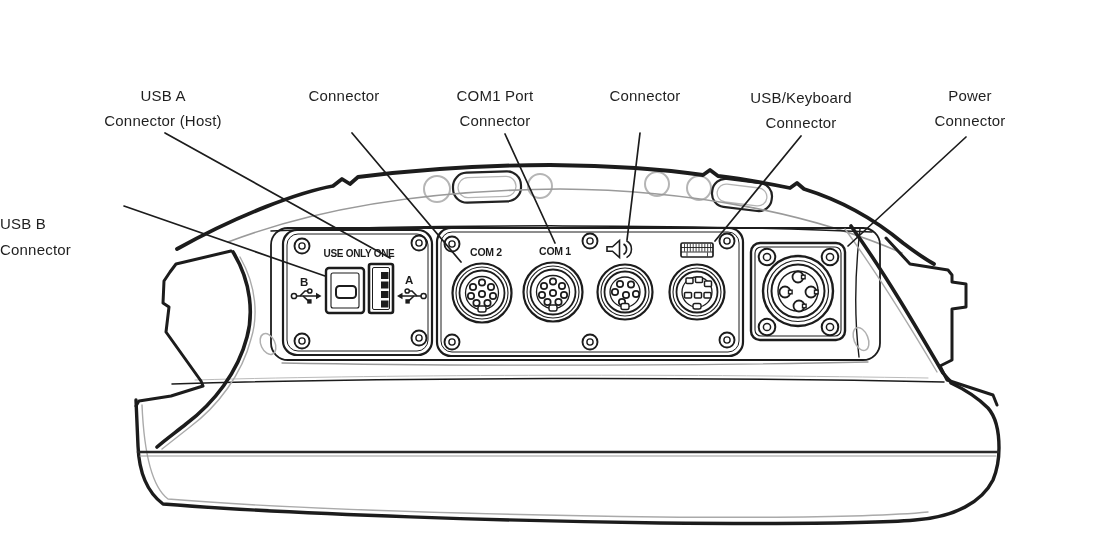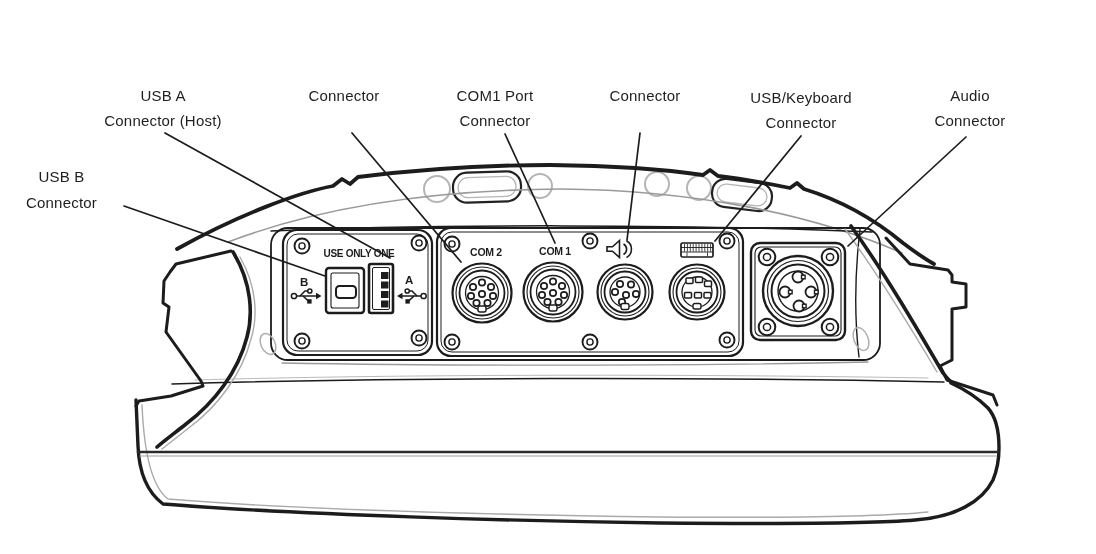--- a/index.html
+++ b/index.html
@@ -14,21 +14,21 @@
   .callout{
     position:absolute;
     font-size:15px;
     line-height:25px;
     color:#1f1f1f;
     text-align:center;
     letter-spacing:0.2px;
     white-space:nowrap;
   }
   .callout span{display:block;}
-  .callout.right-align{text-align:center;line-height:26px;}
+  .callout.right-align{text-align:left;line-height:26px;margin-top:47px;}
   .svg-label{
     font-family:"Liberation Sans", sans-serif;
     font-weight:bold;
     letter-spacing:-0.3px;
     fill:#1c1c1c;
   }
 </style>
 </head>
 <body>
 
@@ -294,17 +294,17 @@
   <div class="callout" style="left:535px;top:83px;width:220px;">
     <span>Connector</span>
   </div>
 
   <div class="callout" style="left:681px;top:85px;width:240px;text-align:center;">
     <span>USB/Keyboard</span>
     <span>Connector</span>
   </div>
 
   <div class="callout" style="left:860px;top:83px;width:220px;">
-    <span>Audio</span>
+    <span>Power</span>
     <span>Connector</span>
   </div>
 
 </div>
 
 </body></html>

